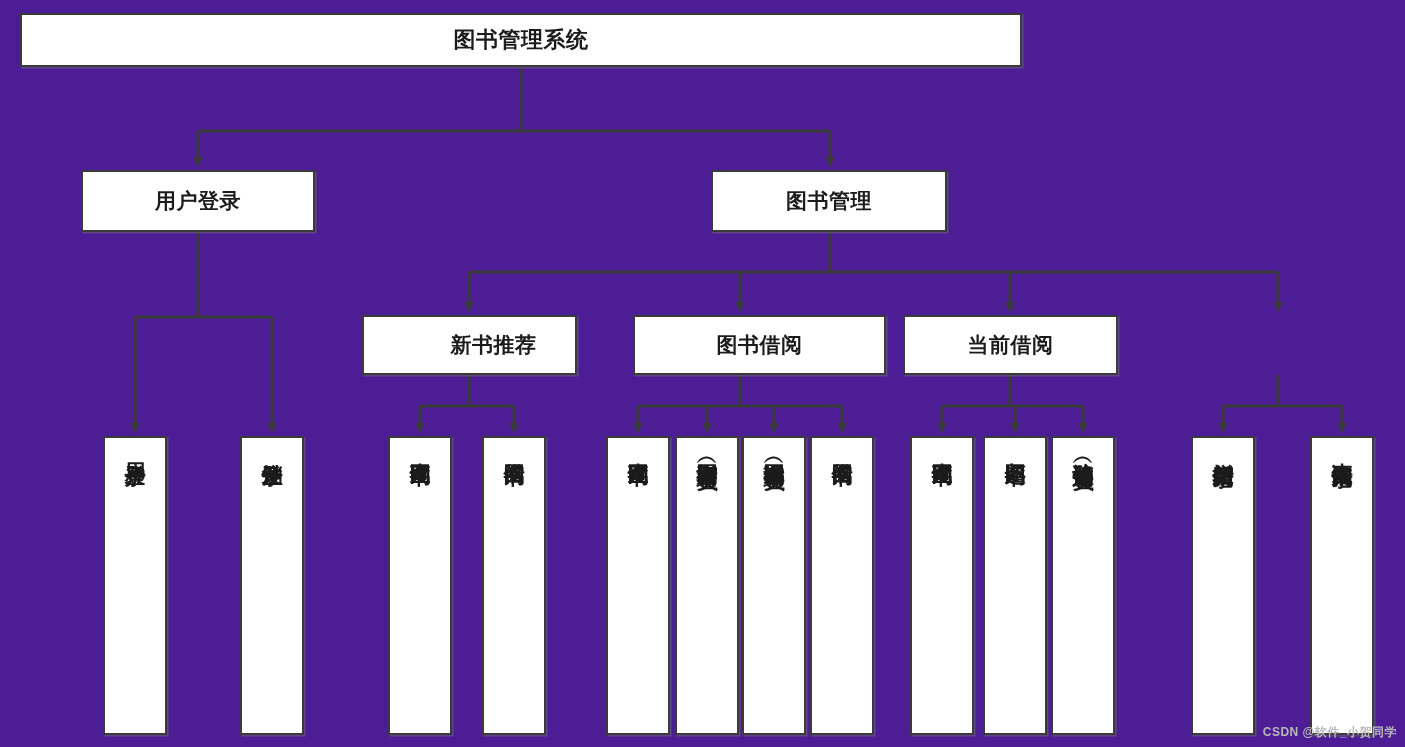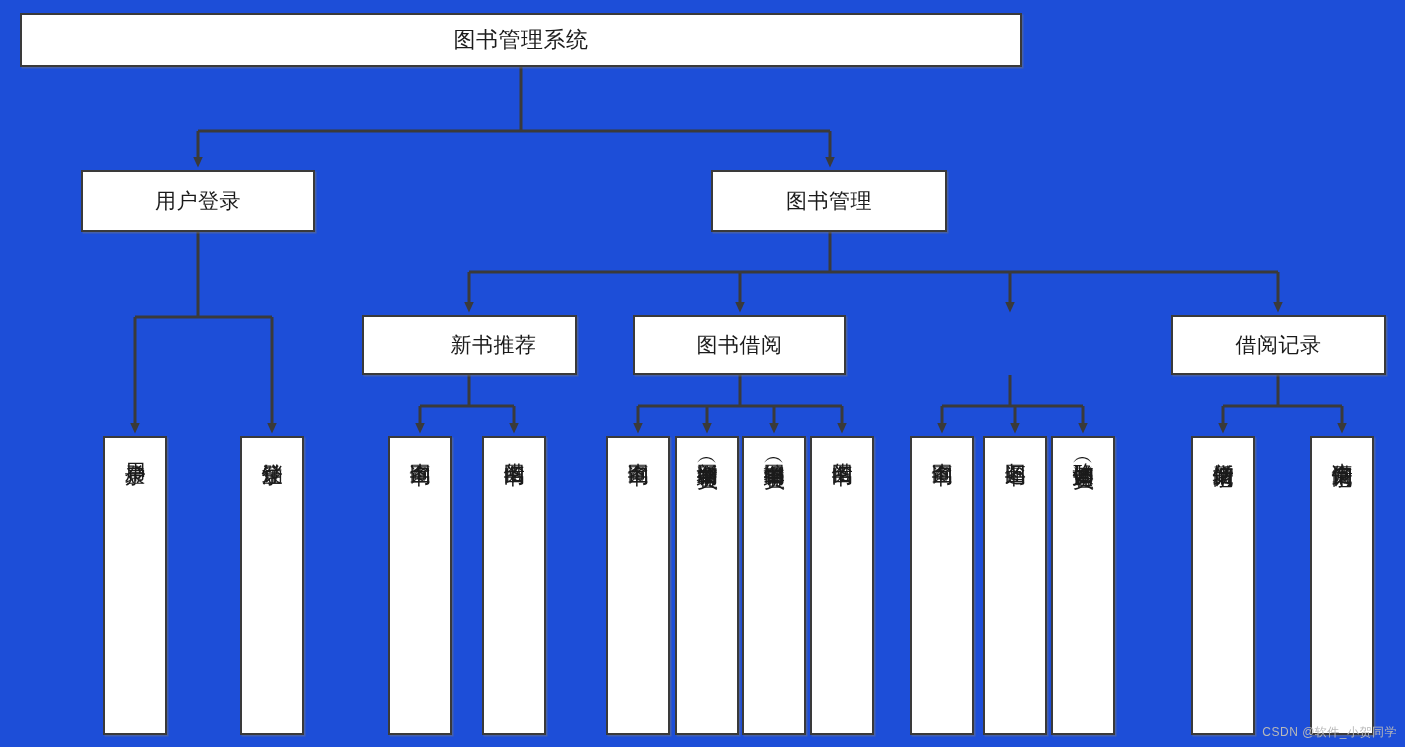--- a/index.html
+++ b/index.html
@@ -9,22 +9,23 @@
     background: #ffffff;
   }
   body {
     font-family: "Liberation Sans", "DejaVu Sans", sans-serif;
     -webkit-font-smoothing: antialiased;
   }
   #canvas {
     position: relative;
     width: 1405px;
     height: 747px;
-    background: #1d4ed8;
+    background: #4c1d95;
     overflow: hidden;
+    font-weight: bold;
   }
   #edges {
     position: absolute;
     left: 0;
     top: 0;
     width: 1405px;
     height: 747px;
     pointer-events: none;
   }
   .node {
@@ -141,25 +142,25 @@
   <div class="node horiz" style="left:81px; top:170px; width:234px; height:62px;">
     <span class="label">用户登录</span>
   </div>
   <div class="node horiz" style="left:711px; top:170px; width:236px; height:62px;">
     <span class="label">图书管理</span>
   </div>
 
   <div class="node horiz" style="left:362px; top:315px; width:215px; height:60px;padding-left:48px;">
     <span class="label">新书推荐</span>
   </div>
-  <div class="node horiz" style="left:633px; top:315px; width:213px; height:60px;">
+  <div class="node horiz" style="left:633px; top:315px; width:253px; height:60px;">
     <span class="label">图书借阅</span>
   </div>
-  <div class="node horiz" style="left:1171px; top:315px; width:215px; height:60px;">
-    <span class="label">借阅记录</span>
+  <div class="node horiz" style="left:903px; top:315px; width:215px; height:60px;">
+    <span class="label">当前借阅</span>
   </div>
 
   <div class="node vert" style="left:103px; top:436px; width:64px; height:299px;">
     <span class="label">用户登录</span>
   </div>
   <div class="node vert" style="left:240px; top:436px; width:64px; height:299px;">
     <span class="label">注销登录</span>
   </div>
   <div class="node vert" style="left:388px; top:436px; width:64px; height:299px;">
     <span class="label">查询图书</span>

